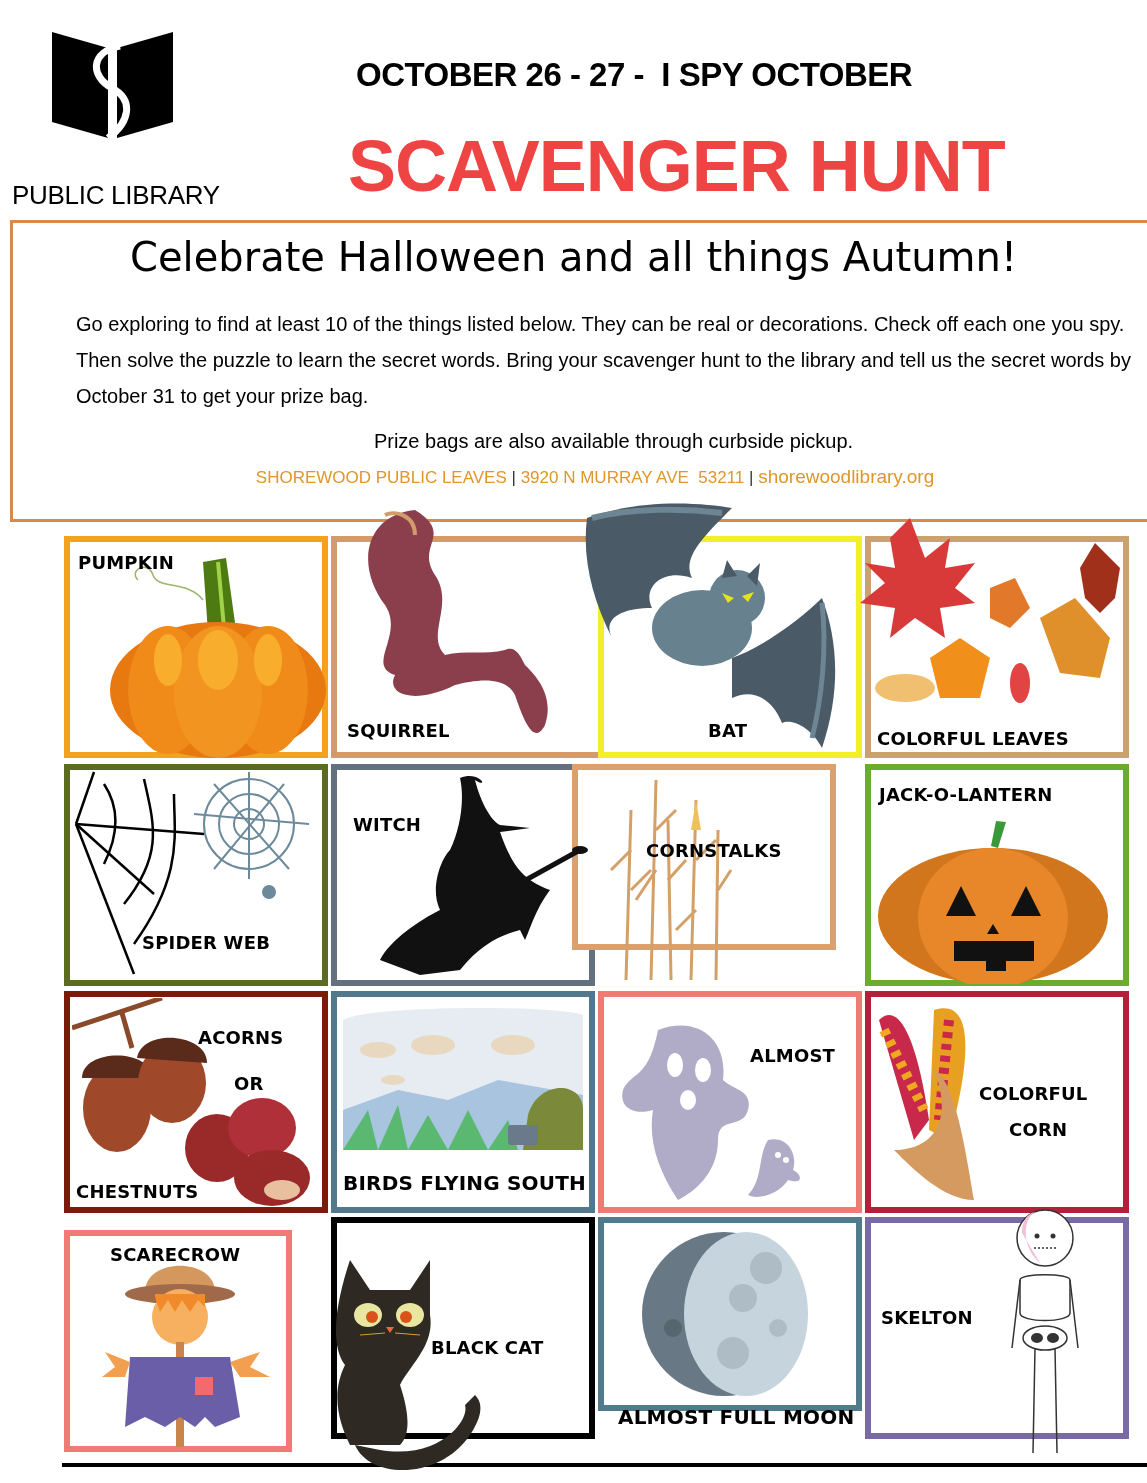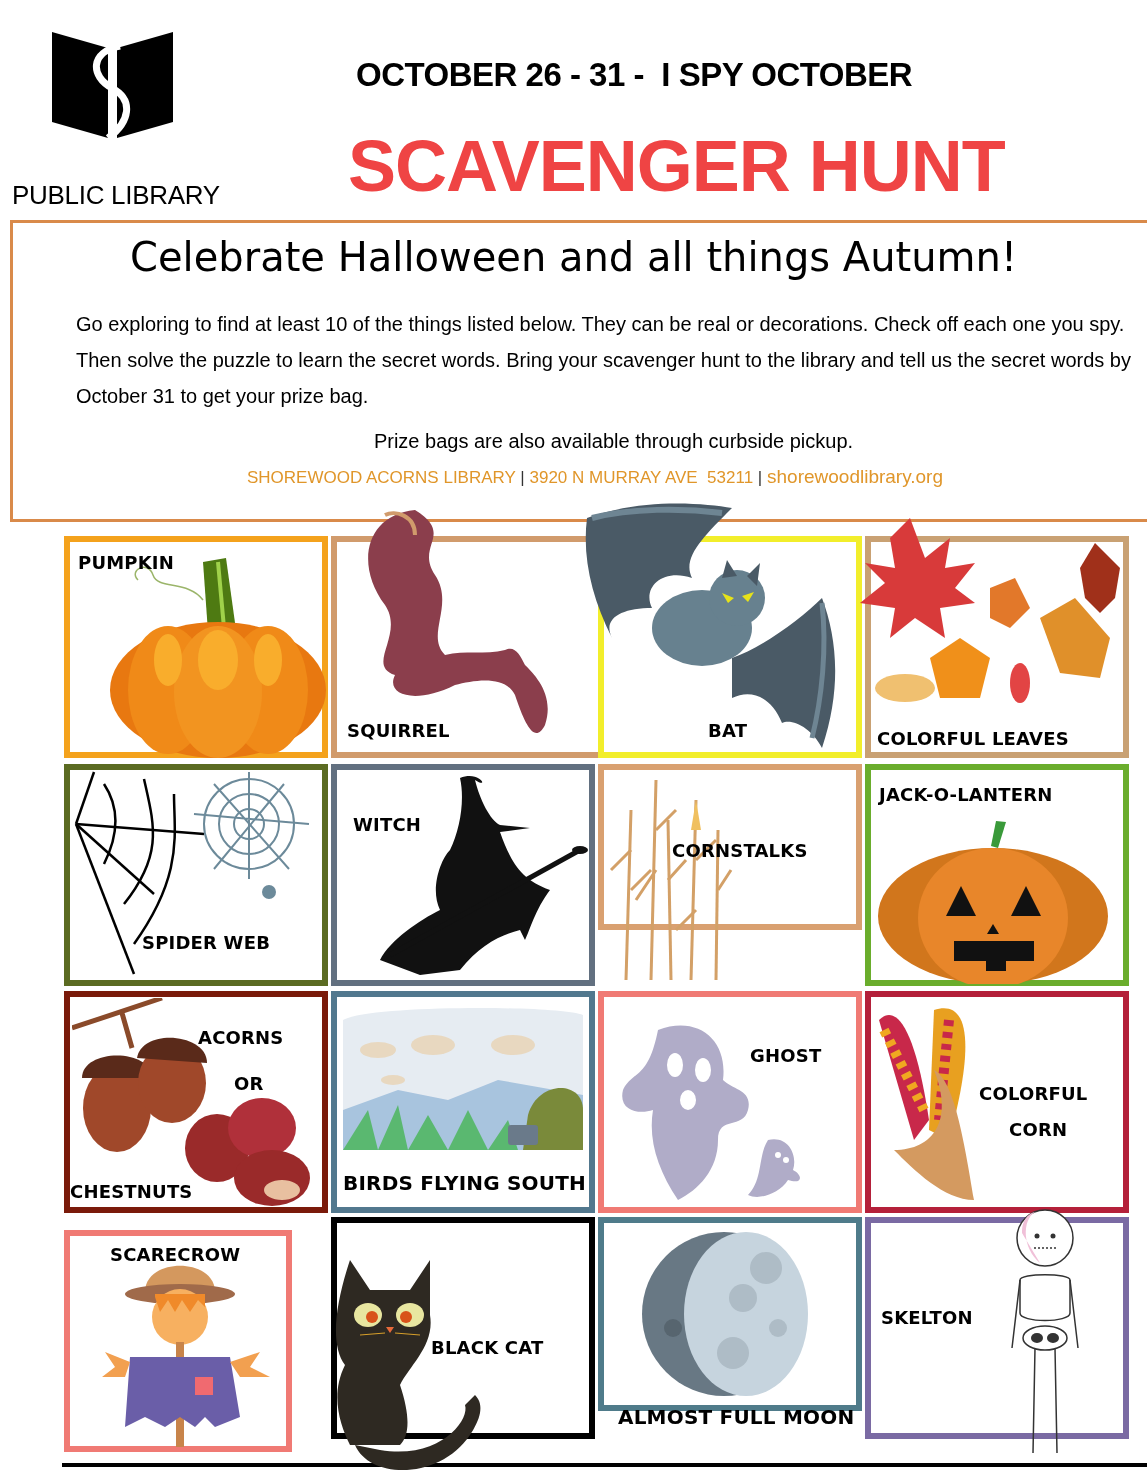--- a/index.html
+++ b/index.html
@@ -30,29 +30,29 @@
 
 <div class="abs logo">
   <svg class="abs logo-book" viewBox="0 0 125 110">
     <path d="M2 2 L58 18 L58 108 L2 92 Z" fill="#000"></path>
     <path d="M123 2 L67 18 L67 108 L123 92 Z" fill="#000"></path>
     <path d="M70 16 C40 22,40 46,62 58 C84 70,80 92,58 108" stroke="#fff" stroke-width="7" fill="none"></path>
   </svg>
   <div class="abs logo-sub">PUBLIC LIBRARY</div>
 </div>
 
-<div class="abs subtitle" style="white-space:pre;">OCTOBER 26 - 31 -  I SPY OCTOBER</div>
+<div class="abs subtitle" style="white-space:pre;">OCTOBER 26 - 27 -  I SPY OCTOBER</div>
 <div class="abs title">SCAVENGER HUNT</div>
 
 <div class="abs infobox"></div>
 <div class="abs celebrate">Celebrate Halloween and all things Autumn!</div>
 <div class="abs para">Go exploring to find at least 10 of the things listed below. They can be real or decorations. Check off each one you spy. Then solve the puzzle to learn the secret words. Bring your scavenger hunt to the library and tell us the secret words by October 31 to get your prize bag.</div>
 <div class="abs prize">Prize bags are also available through curbside pickup.</div>
 <div class="abs address">
-  <span>SHOREWOOD ACORNS LIBRARY</span>
+  <span>SHOREWOOD PUBLIC LEAVES</span>
   <span class="sep">|</span>
   <span style="white-space:pre;">3920 N MURRAY AVE  53211</span>
   <span class="sep">|</span>
   <span style="font-size:19px;">shorewoodlibrary.org</span>
 </div>
 
 <div class="cell" style="left:64px;top:536px;width:264px;height:222px;border-color:#f4a21c;">
   <div class="cell-label" style="left:8px;top:10px;">PUMPKIN</div>
 </div>
 <svg class="art" style="left:108px;top:550px;" width="222" height="210" viewBox="0 0 222 210">
@@ -127,21 +127,21 @@
 
 <div class="cell" style="left:331px;top:764px;width:264px;height:222px;border-color:#627080;">
   <div class="cell-label" style="left:16px;top:44px;">WITCH</div>
 </div>
 <svg class="art" style="left:360px;top:770px;" width="230" height="212" viewBox="0 0 230 212">
   <path d="M100 8 C120 0,130 20,115 10 C120 30,130 50,140 55 L170 58 L140 62 C150 90,160 110,190 120 C175 140,170 160,165 170 L160 160 C140 165,120 175,100 200 L60 205 L20 190 C30 170,60 150,80 140 C70 120,80 90,90 80 C100 60,105 30,100 8 Z" fill="#111"></path>
   <path d="M30 185 L220 80" stroke="#111" stroke-width="5"></path>
   <ellipse cx="220" cy="80" rx="8" ry="4" fill="#111"></ellipse>
 </svg>
 
-<div class="cell" style="left:598px;top:764px;width:264px;height:166px;border-color:#d9a070;">
+<div class="cell" style="left:572px;top:764px;width:264px;height:186px;border-color:#d9a070;">
   <div class="cell-label" style="left:68px;top:70px;">CORNSTALKS</div>
 </div>
 <svg class="art" style="left:606px;top:770px;" width="130" height="210" viewBox="0 0 130 210">
   <g stroke="#d3a067" stroke-width="3" fill="none">
     <path d="M20 210 L25 40"></path>
       <path d="M45 210 L50 10"></path>
       <path d="M65 210 L62 50"></path>
       <path d="M85 210 L90 30"></path>
       <path d="M110 210 L112 60"></path>
     <path d="M25 80 L5 100 M25 120 L45 100 M50 60 L70 40 M50 100 L30 130 M62 110 L80 90 M90 90 L110 70 M90 140 L70 160 M112 120 L125 100"></path>
@@ -157,21 +157,21 @@
   <ellipse cx="117" cy="100" rx="115" ry="68" fill="#d1761c"></ellipse>
   <ellipse cx="117" cy="102" rx="75" ry="70" fill="#e8862a"></ellipse>
   <path d="M70 100 L85 70 L100 100 Z M135 100 L150 70 L165 100 Z" fill="#111"></path>
   <path d="M111 118 L117 108 L123 118 Z" fill="#111"></path>
   <path d="M78 125 L158 125 L158 145 L130 145 L130 155 L110 155 L110 145 L78 145 Z" fill="#111"></path>
 </svg>
 
 <div class="cell" style="left:64px;top:991px;width:264px;height:222px;border-color:#7a1a0a;">
   <div class="cell-label" style="left:128px;top:30px;">ACORNS</div>
   <div class="cell-label" style="left:164px;top:76px;font-size:18px;">OR</div>
-  <div class="cell-label" style="left:0;top:184px;">CHESTNUTS</div>
+  <div class="cell-label" style="left:6px;top:184px;">CHESTNUTS</div>
 </div>
 <svg class="art" style="left:72px;top:998px;" width="245" height="208" viewBox="0 0 245 208">
   <path d="M0 30 C30 20,60 10,90 0 M50 15 L60 50" stroke="#8a4a2a" stroke-width="5" fill="none"></path>
   <ellipse cx="45" cy="110" rx="34" ry="44" fill="#a0482a"></ellipse>
   <path d="M10 80 C10 50,80 50,80 80 Z" fill="#5a2a1a"></path>
   <ellipse cx="100" cy="85" rx="34" ry="40" fill="#a0482a"></ellipse>
   <path d="M65 60 C70 30,135 35,135 65 Z" fill="#5a2a1a"></path>
   <ellipse cx="145" cy="150" rx="32" ry="34" fill="#9a2a2a"></ellipse>
   <ellipse cx="190" cy="130" rx="34" ry="30" fill="#b0303a"></ellipse>
   <ellipse cx="200" cy="180" rx="38" ry="28" fill="#9a2a2a"></ellipse>
@@ -189,21 +189,21 @@
       <ellipse cx="40" cy="50" rx="18" ry="8"></ellipse>
       <ellipse cx="95" cy="45" rx="22" ry="10"></ellipse>
       <ellipse cx="175" cy="45" rx="22" ry="10"></ellipse>
       <ellipse cx="55" cy="80" rx="12" ry="5"></ellipse>
     </g>
   <path d="M190 115 C200 80,245 80,245 110 L245 150 L185 150 Z" fill="#7a8a3a"></path>
   <rect x="170" y="125" width="30" height="20" rx="3" fill="#6a7a8a"></rect>
 </svg>
 
 <div class="cell" style="left:598px;top:991px;width:264px;height:222px;border-color:#f07a74;">
-  <div class="cell-label" style="left:146px;top:48px;">GHOST</div>
+  <div class="cell-label" style="left:146px;top:48px;">ALMOST</div>
 </div>
 <svg class="art" style="left:618px;top:1020px;" width="190" height="185" viewBox="0 0 190 185">
   <path d="M40 10 C80 -5,110 20,105 60 C115 70,135 70,130 90 C125 110,100 95,100 120 C100 150,80 170,60 180 C40 150,30 120,35 90 C20 95,0 90,5 70 C15 50,30 60,40 10 Z" fill="#b0acc8"></path>
   <ellipse cx="57" cy="45" rx="8" ry="12" fill="#fff"></ellipse>
     <ellipse cx="85" cy="50" rx="8" ry="12" fill="#fff"></ellipse>
     <ellipse cx="70" cy="80" rx="8" ry="10" fill="#fff"></ellipse>
   <path d="M150 120 C170 115,180 135,175 150 C185 155,185 165,170 160 C160 175,140 180,130 175 C145 160,140 135,150 120 Z" fill="#b0acc8"></path>
   <circle cx="160" cy="135" r="3" fill="#fff"></circle>
     <circle cx="168" cy="140" r="3" fill="#fff"></circle>
 </svg>

